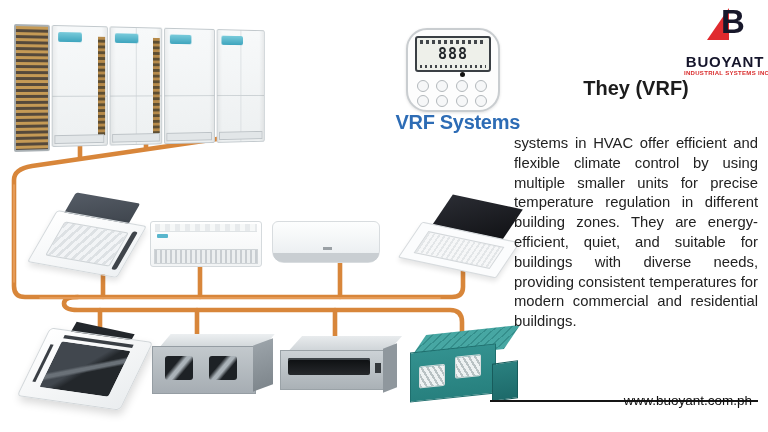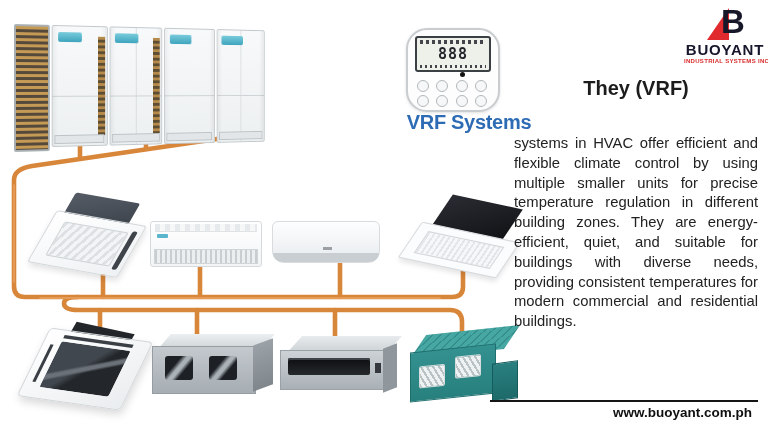--- a/index.html
+++ b/index.html
@@ -115,40 +115,40 @@
   .lcd:before{content:"";position:absolute;top:2px;left:3px;right:3px;height:4px;
         background:repeating-linear-gradient(90deg,#42464a 0 3px,transparent 3px 6px);}
   .lcd:after{content:"";position:absolute;bottom:2px;left:3px;right:3px;height:3px;
         background:repeating-linear-gradient(90deg,#42464a 0 2px,transparent 2px 5px);}
   .lcd-val{font-family:"DejaVu Sans Mono",monospace;font-weight:bold;font-size:15px;color:#23272b;letter-spacing:1px;}
   .sensor{position:absolute;left:52px;top:42px;width:5px;height:5px;border-radius:50%;background:#111;}
   .btnrow{position:absolute;left:9px;width:70px;display:flex;justify-content:space-between;}
   .btnrow.r1{top:50px;} .btnrow.r2{top:65px;}
   .cbtn{width:10px;height:10px;border-radius:50%;background:#f6f7f8;border:1px solid #b3b8bc;}
 
-  .vrf-caption{left:402px;top:111px;width:134px;text-align:center;color:#2D6CB5;
+  .vrf-caption{left:386px;top:111px;width:134px;text-align:right;color:#2D6CB5;
         font-size:20px;font-weight:bold;letter-spacing:-0.3px;}
 
   
   .logo{left:684px;top:8px;width:82px;text-align:center;}
   .mark{position:relative;width:42px;height:32px;margin:0 auto;}
   .mark-tri{position:absolute;left:3px;top:0;width:22px;height:32px;background:#E02A2E;
         clip-path:polygon(100% 0,0 100%,100% 100%);}
   .mark-b{position:absolute;left:17px;top:-3px;font-size:33px;line-height:1;font-weight:800;color:#17172a;}
-  .brand-name{font-size:15px;font-weight:800;color:#15152B;letter-spacing:.8px;margin-top:1px;}
+  .brand-name{font-size:15px;font-weight:800;color:#15152B;letter-spacing:.8px;margin-top:13px;}
   .brand-tag{font-size:6px;font-weight:bold;color:#D92B2B;letter-spacing:.3px;white-space:nowrap;}
 
   .title{left:512px;top:76px;width:248px;text-align:center;color:#1c1c1c;
         font-size:20px;font-weight:bold;line-height:24px;}
   .title span{display:block;}
   .body-text{left:514px;top:134px;width:244px;text-align:justify;color:#222;
         font-size:14.8px;line-height:19.8px;}
 
   .rule{left:490px;top:400px;width:268px;height:2px;background:#151515;}
-  .website{right:16px;top:405px;font-size:13.5px;font-weight:bold;color:#101010;}
+  .website{right:16px;top:393px;font-size:13.5px;font-weight:normal;color:#101010;}
 </style>
 </head>
 <body>
 
 <div class="canvas">
 
   <svg class="pipes" viewBox="0 0 768 432">
     <path class="pipe" d="M 80 138 V 158"></path>
     <path class="pipe" d="M 146 130 V 148"></path>
     <path class="pipe" d="M 212 125 V 139"></path>

